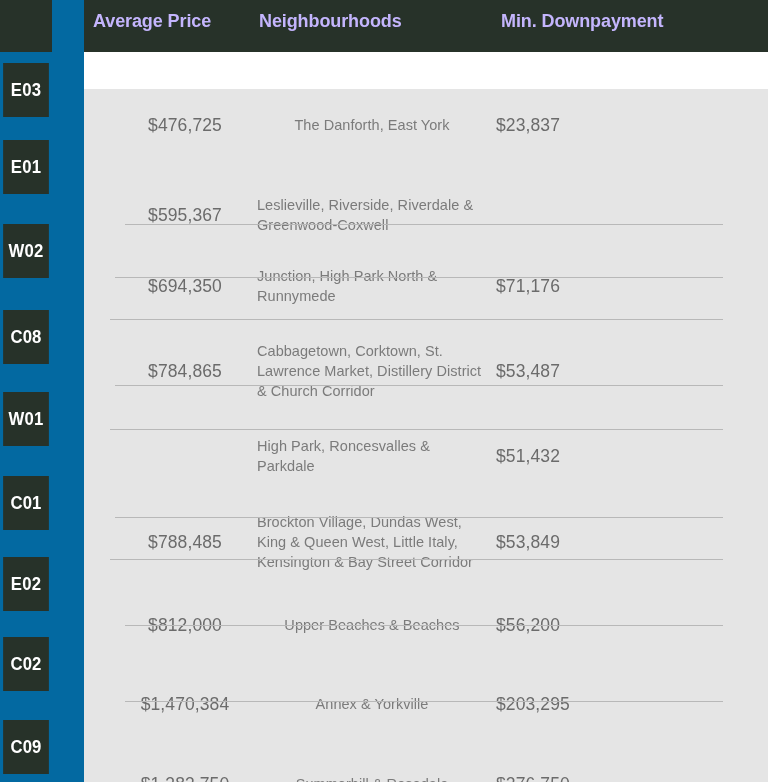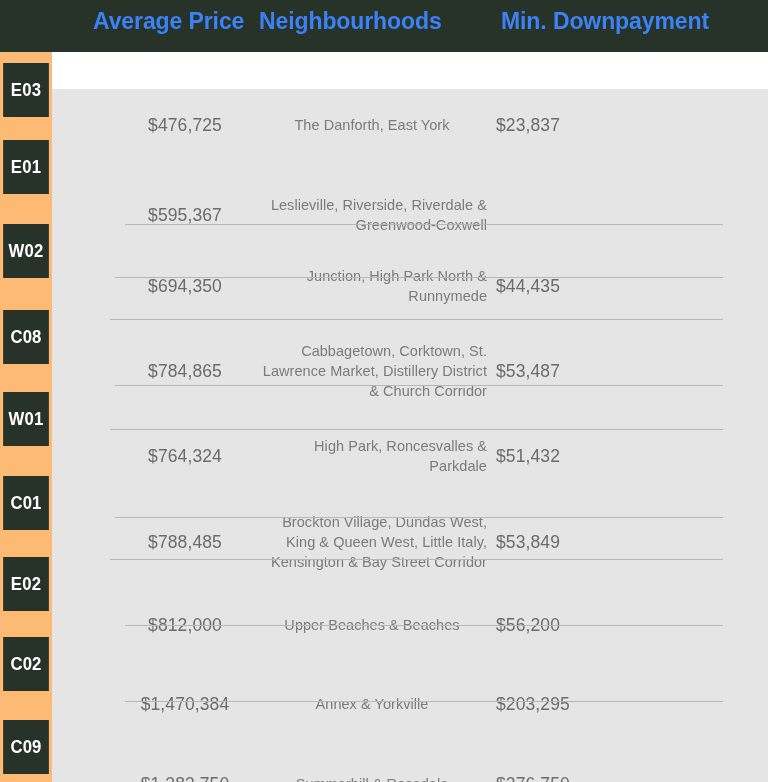--- a/index.html
+++ b/index.html
@@ -22,22 +22,23 @@
     overflow: hidden;
   }
 
   
   .rail {
     position: absolute;
     left: 0;
     top: 0;
     width: 52px;
     height: 782px;
-    background: #fdba74;
+    background: #0369a1;
     z-index: 3;
+    padding-left: 32px;
   }
   .rail-head {
     position: absolute;
     left: 0;
     top: 0;
     width: 52px;
     height: 52px;
     background: #273229;
   }
   .rail-chip {
@@ -66,22 +67,22 @@
     height: 52px;
     background: #273229;
     z-index: 2;
   }
   .head-cell {
     position: absolute;
     top: 0;
     height: 43px;
     display: flex;
     align-items: center;
-    color: #3b82f6;
-    font-size: 23px;
+    color: #c4b5fd;
+    font-size: 18px;
     font-weight: 600;
     letter-spacing: -0.1px;
     white-space: nowrap;
   }
   .head-price { left: 93px; }
   .head-hood  { left: 259px; }
   .head-down  { left: 501px; }
 
   
   .body-area {
@@ -116,21 +117,20 @@
     text-align: center;
     white-space: nowrap;
   }
   .cell-hood {
     left: 205px;
     width: 230px;
     color: #7b7b7b;
     font-size: 14.5px;
     line-height: 20px;
     letter-spacing: 0.05px;
-    text-align: right;
   }
   .cell-hood.centered { text-align: center; }
   .cell-down {
     left: 444px;
     width: 200px;
     color: #6b6b6b;
     font-size: 17.5px;
     letter-spacing: 0.1px;
     white-space: nowrap;
   }
@@ -174,29 +174,28 @@
           <div class="cell cell-hood centered">The Danforth, East York</div>
           <div class="cell cell-down">$23,837</div>
         </div>
         <div class="row" style="top: 84px; height: 84px;">
           <div class="cell cell-price">$595,367</div>
           <div class="cell cell-hood">Leslieville, Riverside, Riverdale &amp; Greenwood-Coxwell</div>
         </div>
         <div class="row" style="top: 155px; height: 84px;">
           <div class="cell cell-price">$694,350</div>
           <div class="cell cell-hood">Junction, High Park North &amp; Runnymede</div>
-          <div class="cell cell-down">$44,435</div>
+          <div class="cell cell-down">$71,176</div>
         </div>
         <div class="row" style="top: 239px; height: 86px;">
           <div class="cell cell-price">$784,865</div>
           <div class="cell cell-hood">Cabbagetown, Corktown, St. Lawrence Market, Distillery District &amp; Church Corridor</div>
           <div class="cell cell-down">$53,487</div>
         </div>
         <div class="row" style="top: 325px; height: 84px;">
-          <div class="cell cell-price">$764,324</div>
           <div class="cell cell-hood">High Park, Roncesvalles &amp; Parkdale</div>
           <div class="cell cell-down">$51,432</div>
         </div>
         <div class="row" style="top: 409px; height: 88px;">
           <div class="cell cell-price">$788,485</div>
           <div class="cell cell-hood">Brockton Village, Dundas West, King &amp; Queen West, Little Italy, Kensington &amp; Bay Street Corridor</div>
           <div class="cell cell-down">$53,849</div>
         </div>
         <div class="row" style="top: 497px; height: 78px;">
           <div class="cell cell-price">$812,000</div>

